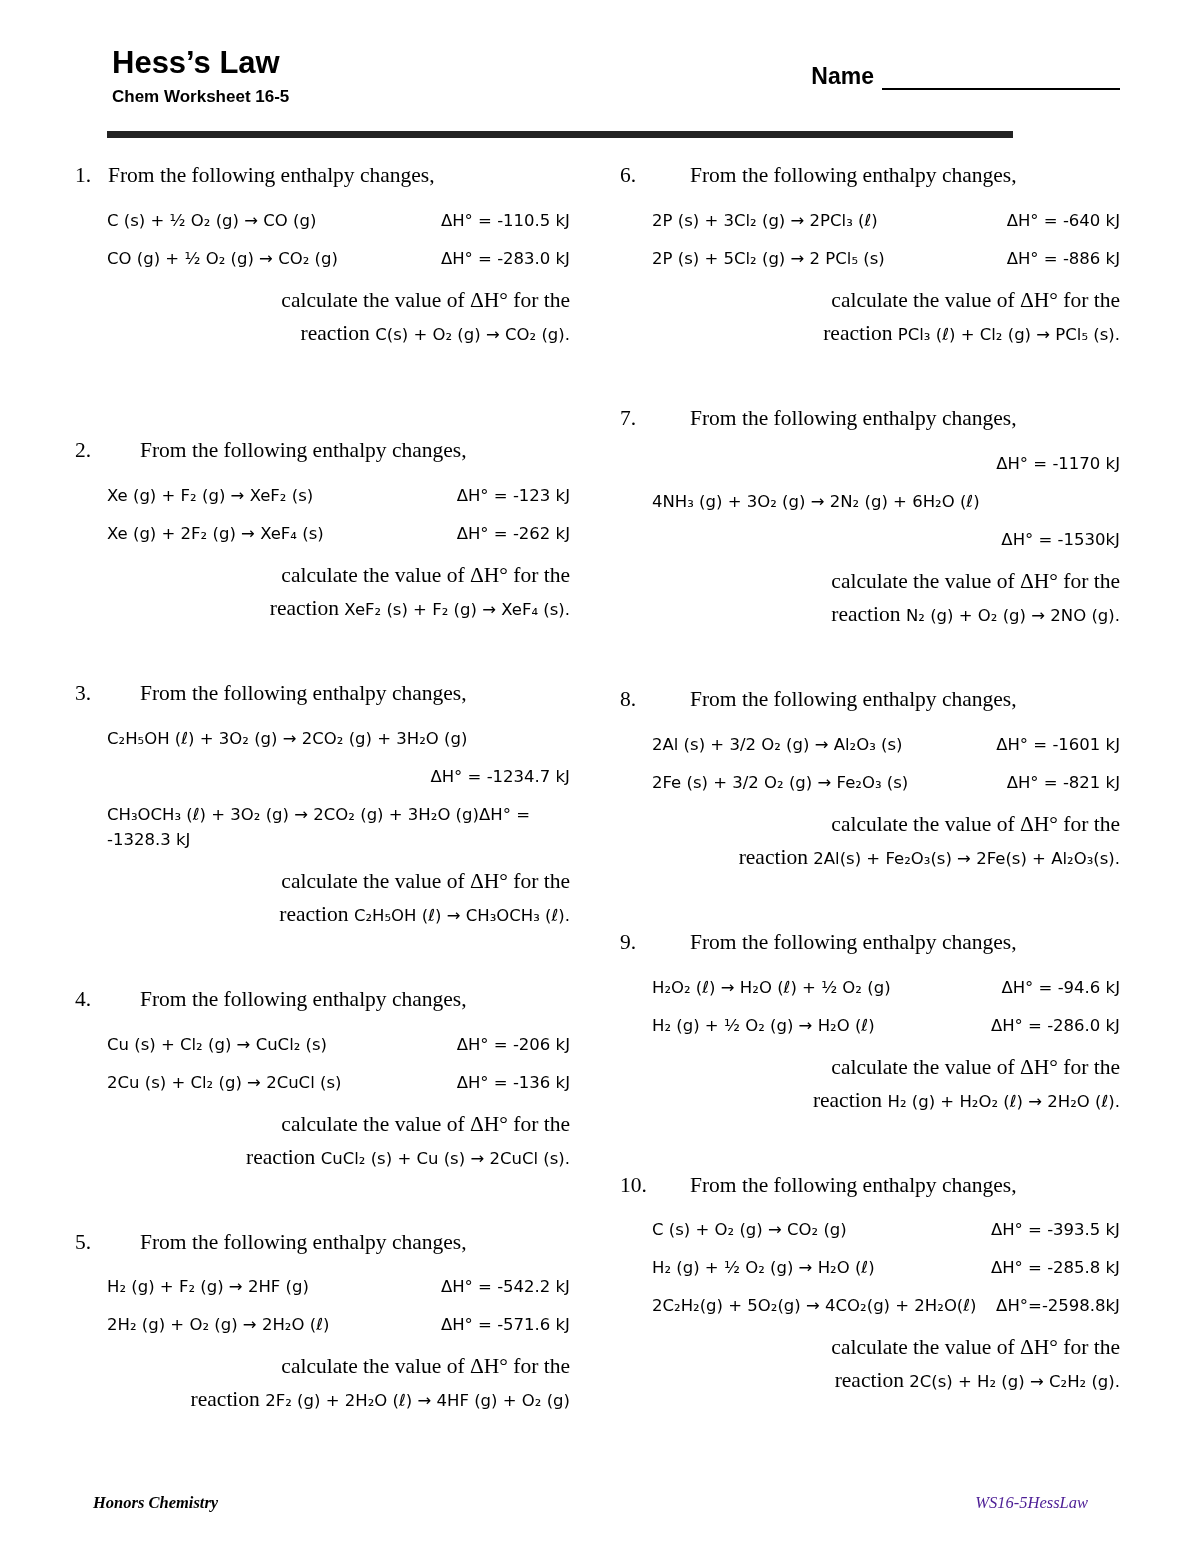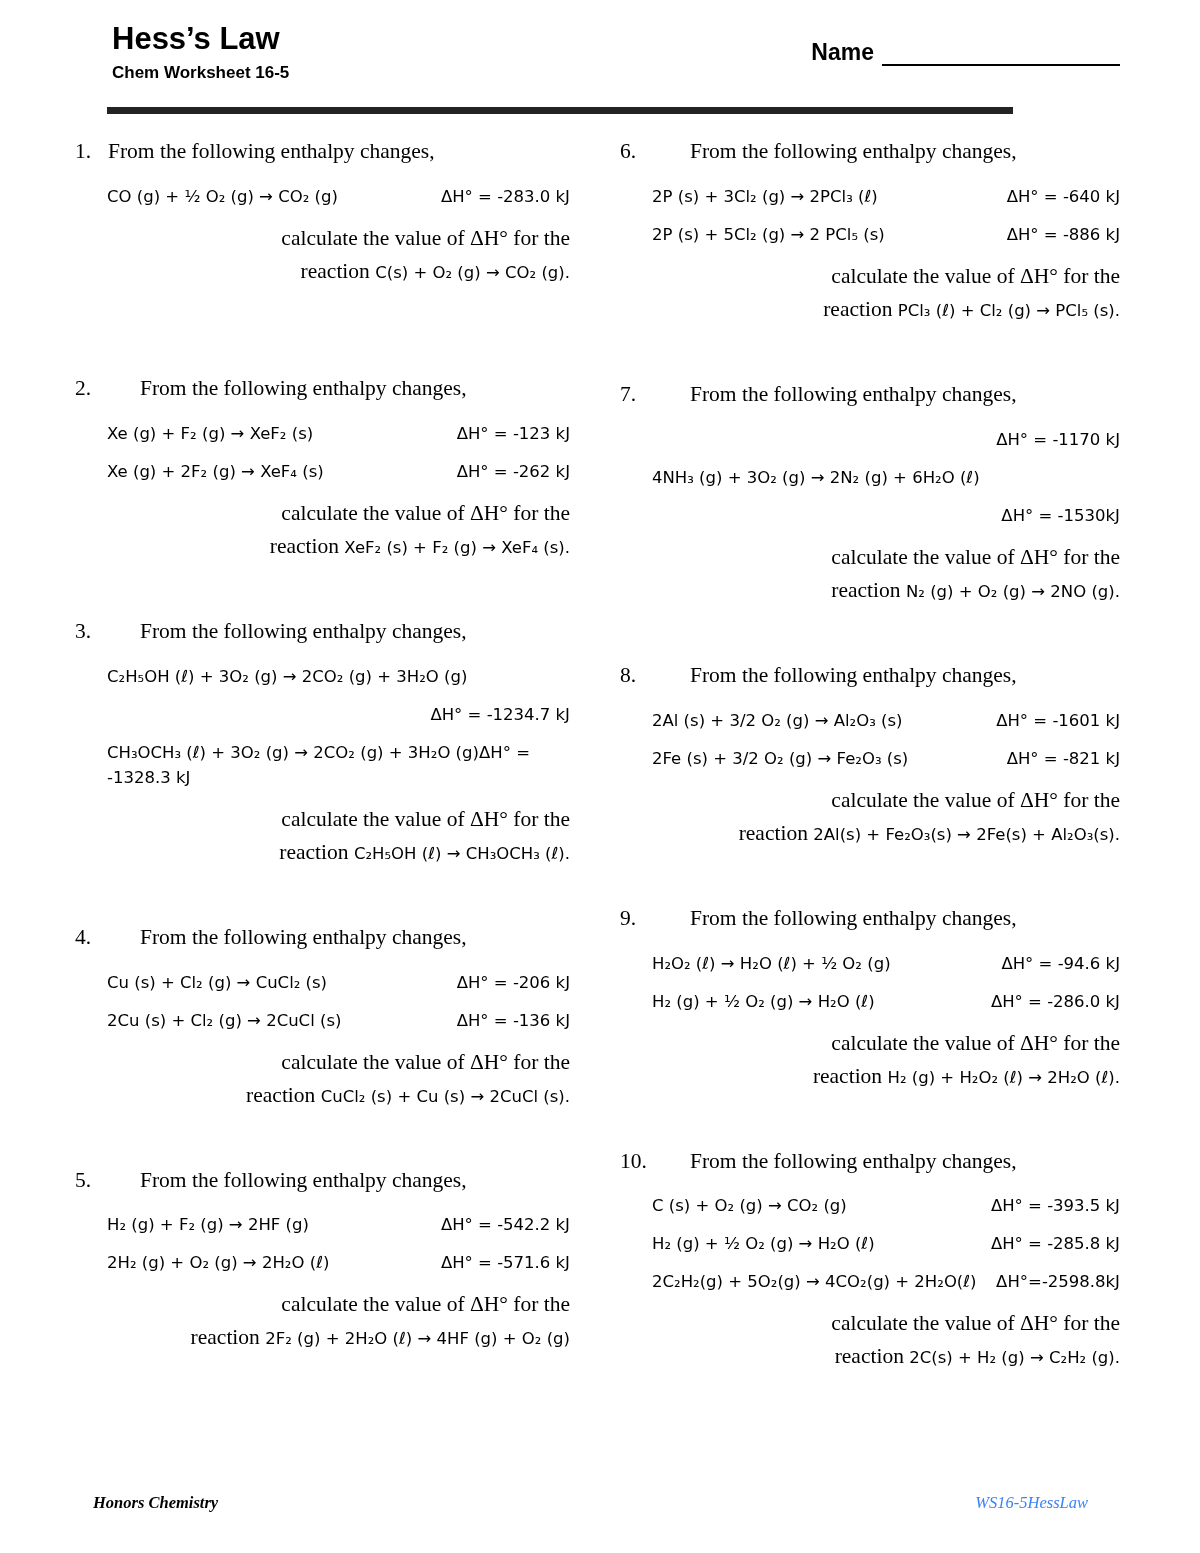--- a/index.html
+++ b/index.html
@@ -1,19 +1,19 @@
 <!DOCTYPE html>
 <html><head>
 <meta charset="utf-8">
 <style>
   html,body{margin:0;padding:0;background:#ffffff;}
   .page{
     position:relative;width:1200px;height:1553px;background:#fff;color:#000;
     font-family:"Liberation Serif",serif;overflow:hidden;box-sizing:border-box;
-    padding:22px 80px 0 75px;
+    padding:46px 80px 0 75px;
   }
   .header{display:flex;justify-content:space-between;align-items:flex-start;padding-left:37px;}
   .title{font-family:"Liberation Sans","DejaVu Sans",sans-serif;font-size:31px;font-weight:700;line-height:1.1;margin:0;}
   .subtitle{font-family:"Liberation Sans","DejaVu Sans",sans-serif;font-size:17px;font-weight:700;margin:7px 0 4px 0;}
   .name-block{display:flex;align-items:flex-end;margin-top:16px;font-family:"Liberation Sans","DejaVu Sans",sans-serif;font-size:23px;font-weight:700;}
   .name-line{display:inline-block;width:238px;height:26px;border-bottom:2px solid #000;margin-left:8px;}
   .rule{width:906px;height:7px;background:#232323;margin:20px 0 0 32px;}
   .columns{display:flex;gap:50px;margin-top:24px;}
   .col{display:flex;flex-direction:column;}
   .col-left{width:495px;}
@@ -24,21 +24,21 @@
   .prow{display:flex;align-items:baseline;font-size:21.5px;line-height:1.25;}
   .pnum{flex:0 0 auto;width:65px;}
   .col-right .pnum{width:70px;}
   .eqs{margin:19px 0 0 32px;font-family:"DejaVu Sans",sans-serif;font-size:16.5px;}
   .eq-row{display:flex;justify-content:space-between;line-height:25px;margin-bottom:13px;}
   .eq-r{white-space:nowrap;padding-left:6px;}
   .task{margin:8px 0 0 72px;font-size:21.5px;line-height:33px;text-align:right;}
   .task-reaction{font-family:"DejaVu Sans",sans-serif;font-size:16.5px;}
   .footer{position:absolute;left:93px;right:112px;bottom:40px;display:flex;justify-content:space-between;font-size:16.5px;font-style:italic;}
   .footer-course{font-weight:700;}
-  .footer-docid{color:#3b82f6;}
+  .footer-docid{color:#4c1d95;}
 </style>
 </head>
 <body>
 
 <div class="page">
 
   <div class="header">
     <div>
       <h1 class="title">Hess’s Law</h1>
       <h2 class="subtitle">Chem Worksheet 16-5</h2>
@@ -53,20 +53,24 @@
 
   <div class="columns">
     <section class="col col-left" id="col-left">
         <article class="problem">
           <div class="prow">
             <span class="pnum">1.</span>
             <span class="pintro">From the following enthalpy changes,</span>
           </div>
           <div class="eqs">
             <div class="eq-row">
+              <span class="eq-l">C (s) + ½ O₂ (g) → CO (g)</span>
+              <span class="eq-r">ΔH° = -110.5 kJ</span>
+            </div>
+            <div class="eq-row">
               <span class="eq-l">CO (g) + ½ O₂ (g) → CO₂ (g)</span>
               <span class="eq-r">ΔH° = -283.0 kJ</span>
             </div>
           </div>
           <p class="task"><span class="t1">calculate the value of ΔH° for the</span><br><span class="t2">reaction </span><span class="task-reaction">C(s) + O₂ (g) → CO₂ (g).</span></p>
         </article>
         <article class="problem">
           <div class="prow">
             <span class="pnum">2.</span>
             <span class="pintro">From the following enthalpy changes,</span>

